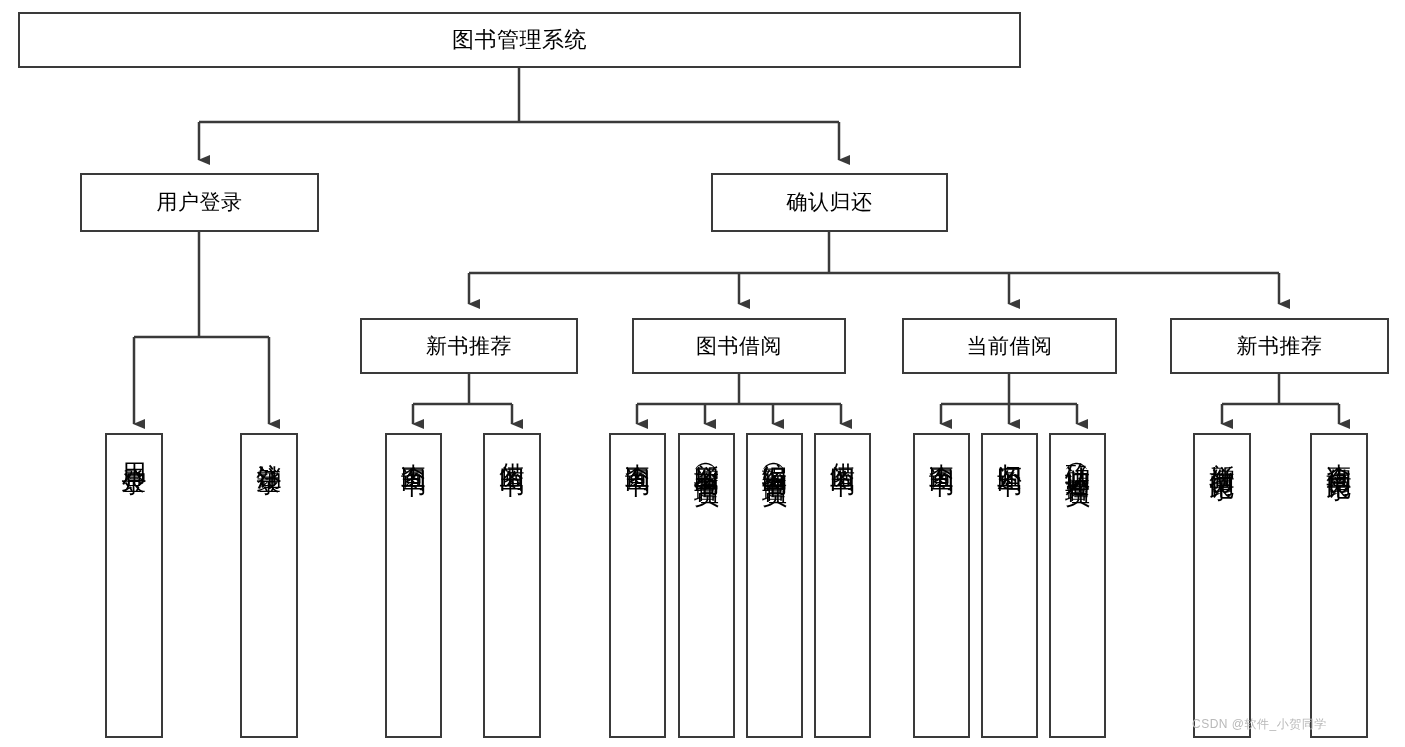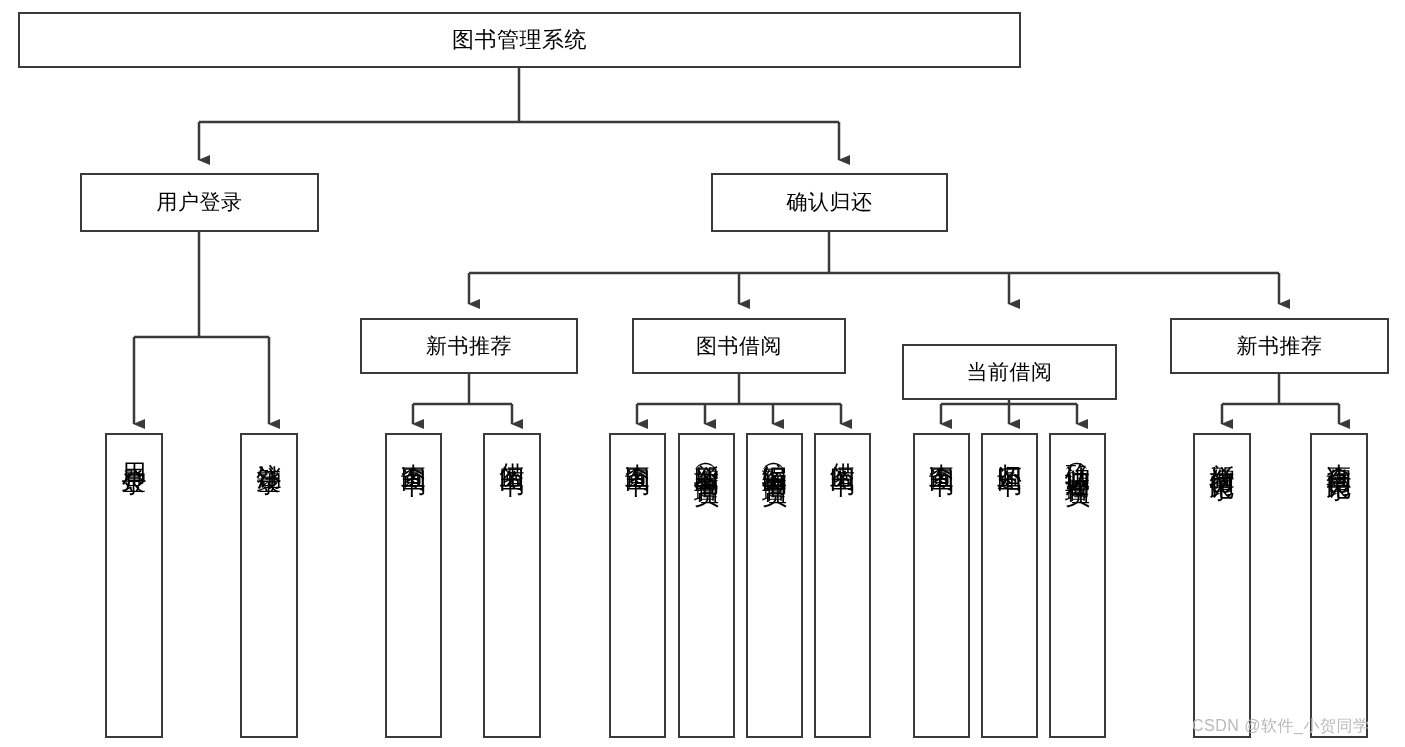--- a/index.html
+++ b/index.html
@@ -60,21 +60,21 @@
     text-orientation: upright;
     font-size: 25px;
     line-height: 1.0;
     letter-spacing: 3px;
     white-space: nowrap;
   }
   .watermark {
     position: absolute;
     left: 1192px;
     top: 716px;
-    font-size: 16px;
+    font-size: 12px;
     color: #b9b9b9;
     z-index: 5;
     white-space: nowrap;
     letter-spacing: 0.5px;
   }
 </style>
 </head>
 <body>
 
 <div id="canvas">
@@ -139,21 +139,21 @@
   <div class="node horiz" style="left:711px; top:173px; width:237px; height:59px;">
     <span class="label">确认归还</span>
   </div>
 
   <div class="node horiz" style="left:360px; top:318px; width:218px; height:56px;">
     <span class="label">新书推荐</span>
   </div>
   <div class="node horiz" style="left:632px; top:318px; width:214px; height:56px;justify-content:center;">
     <span class="label">图书借阅</span>
   </div>
-  <div class="node horiz" style="left:902px; top:318px; width:215px; height:56px;margin-top:26px;">
+  <div class="node horiz" style="left:902px; top:318px; width:215px; height:56px;">
     <span class="label">当前借阅</span>
   </div>
   <div class="node horiz" style="left:1170px; top:318px; width:219px; height:56px;">
     <span class="label">新书推荐</span>
   </div>
 
   <div class="node vert" style="left:105px; top:433px; width:58px; height:305px;">
     <span class="label">用户登录</span>
   </div>
   <div class="node vert" style="left:240px; top:433px; width:58px; height:305px;">

